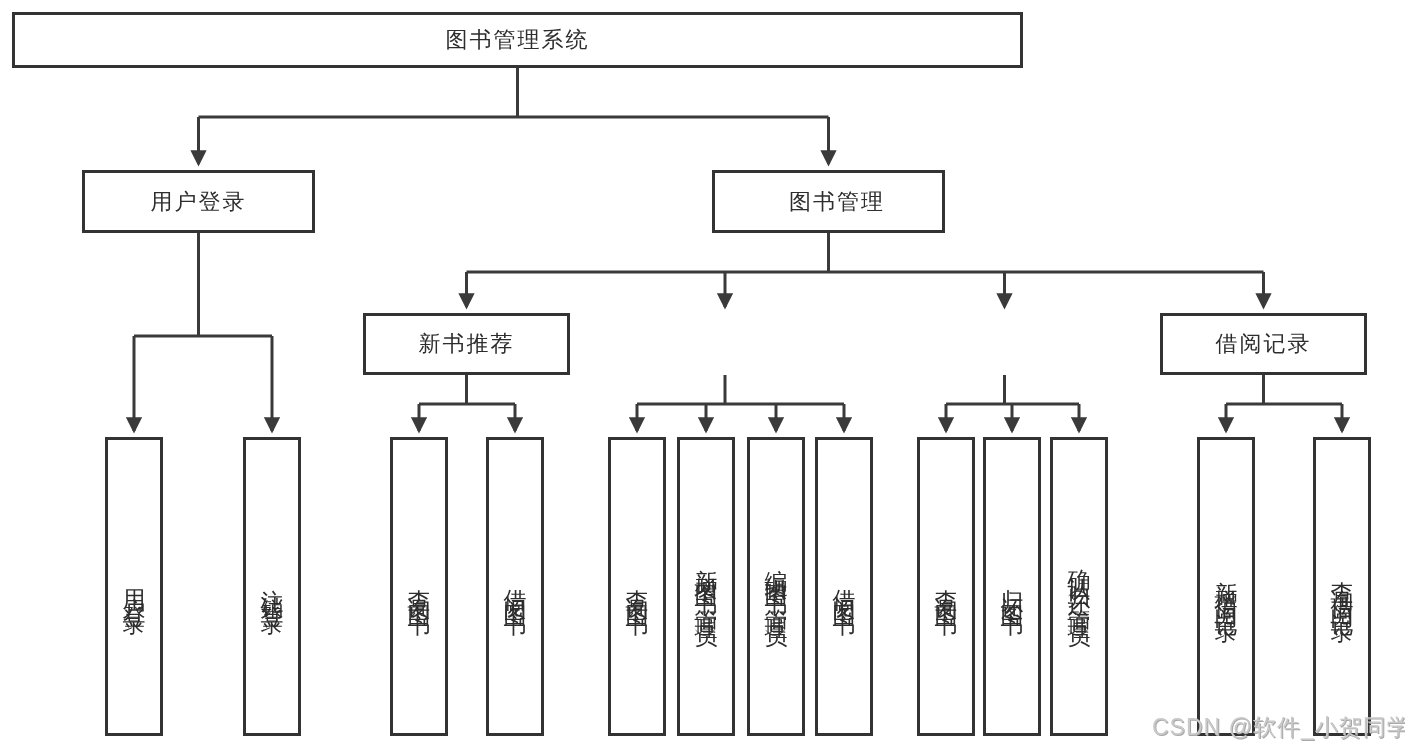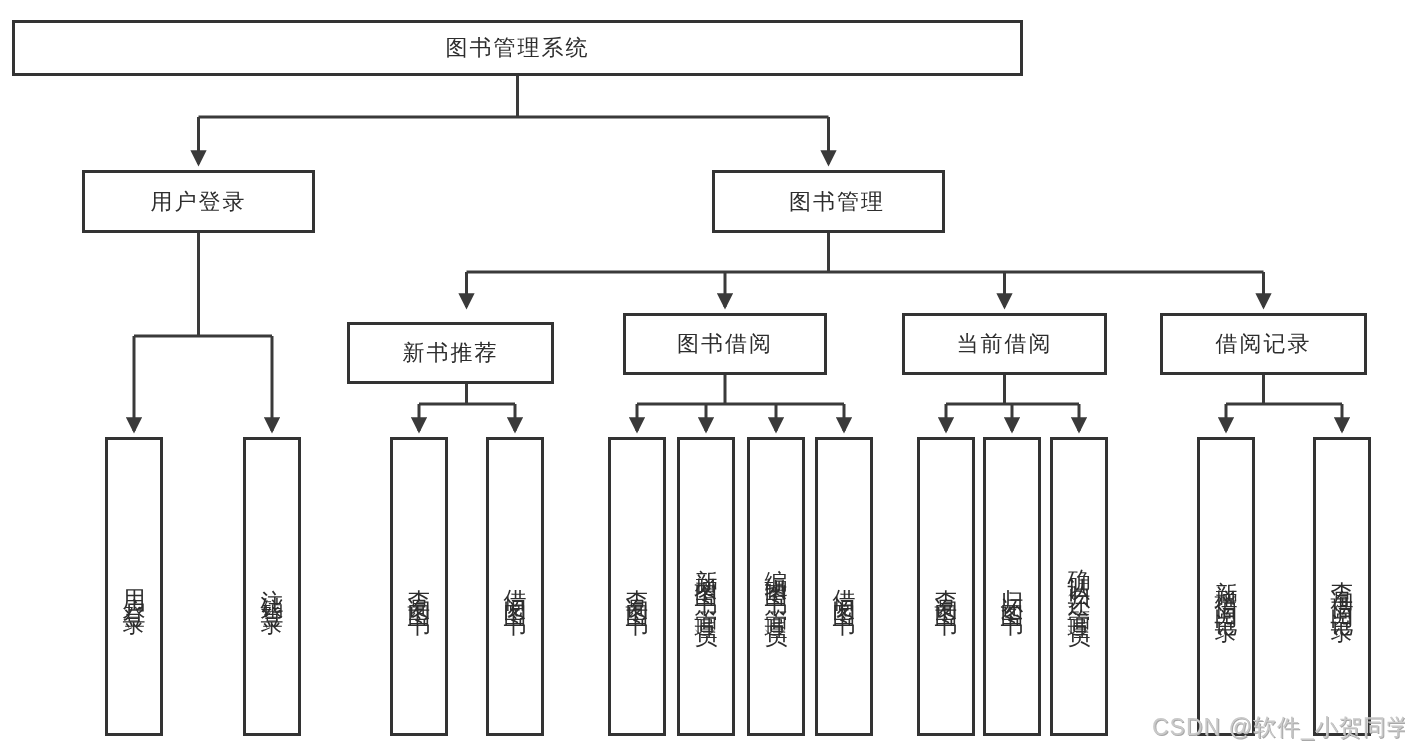--- a/index.html
+++ b/index.html
@@ -36,25 +36,25 @@
     display: flex;
     align-items: center;
     justify-content: center;
     z-index: 2;
   }
   .hlabel {
     font-size: 22px;
     letter-spacing: 2px;
     white-space: nowrap;
   }
-  .root-box   { left: 12px;  top: 20px;  width: 1011px; height: 56px; }
+  .root-box   { left: 12px;  top: 12px;  width: 1011px; height: 56px; }
   .l2a        { left: 82px;  top: 170px; width: 233px;  height: 63px; }
   .l2b        { left: 712px; top: 170px; width: 233px;  height: 63px; padding-left: 17px; }
   .l3         { top: 313px; height: 62px; }
-  .l3a { left: 347px;  width: 207px; margin-top: 9px; }
+  .l3a { left: 363px;  width: 207px; }
   .l3b { left: 623px;  width: 204px; }
   .l3c { left: 902px;  width: 205px; }
   .l3d { left: 1160px; width: 207px; }
   .leaf {
     top: 437px;
     width: 58px;
     height: 299px;
   }
   .vtext {
     writing-mode: vertical-rl;
@@ -142,26 +142,20 @@
   <div class="box l2a">
     <span class="hlabel">用户登录</span>
   </div>
   <div class="box l2b">
     <span class="hlabel">图书管理</span>
   </div>
 
   <div class="box l3 l3a">
     <span class="hlabel">新书推荐</span>
   </div>
-  <div class="box l3 l3b">
-    <span class="hlabel">图书借阅</span>
-  </div>
-  <div class="box l3 l3c">
-    <span class="hlabel">当前借阅</span>
-  </div>
   <div class="box l3 l3d">
     <span class="hlabel">借阅记录</span>
   </div>
 
   <div class="box leaf lf0">
     <span class="vtext">用户登录</span>
   </div>
   <div class="box leaf lf1">
     <span class="vtext">注销登录</span>
   </div>

